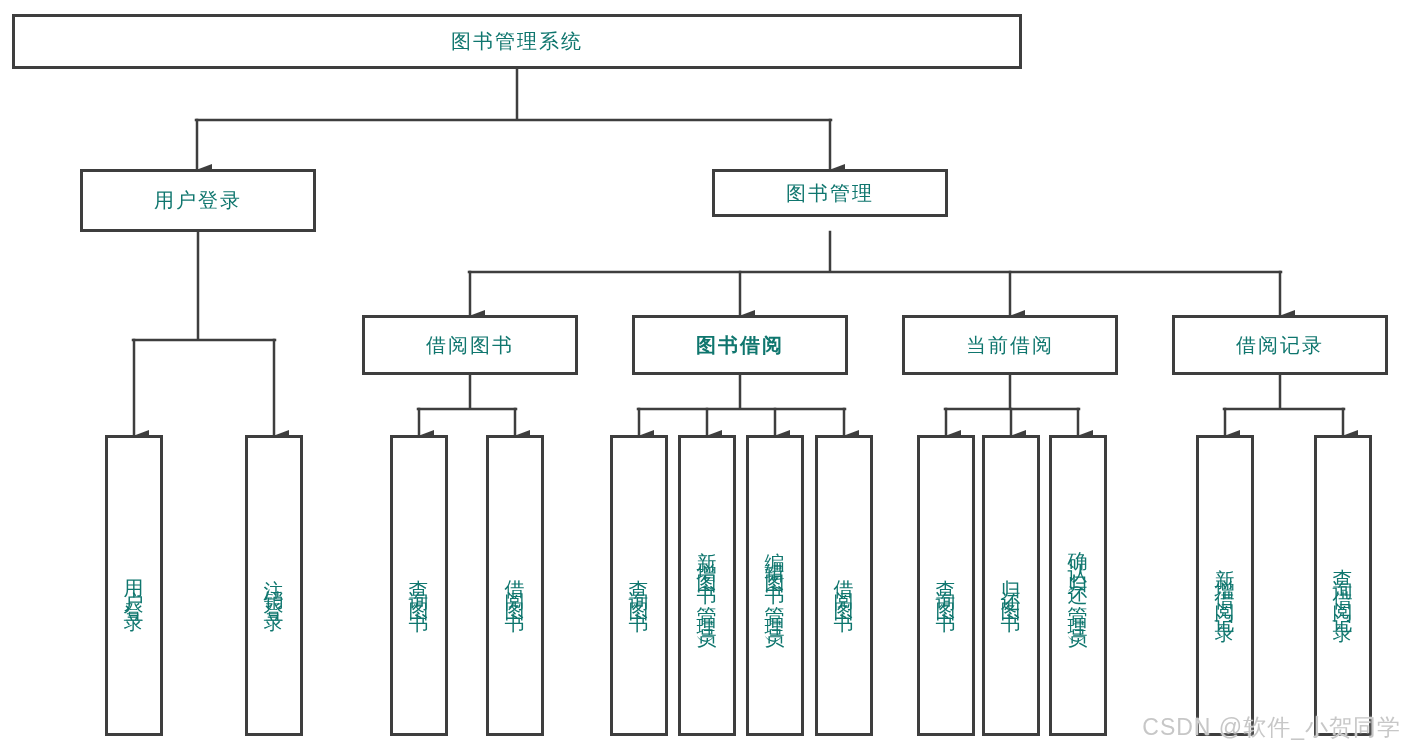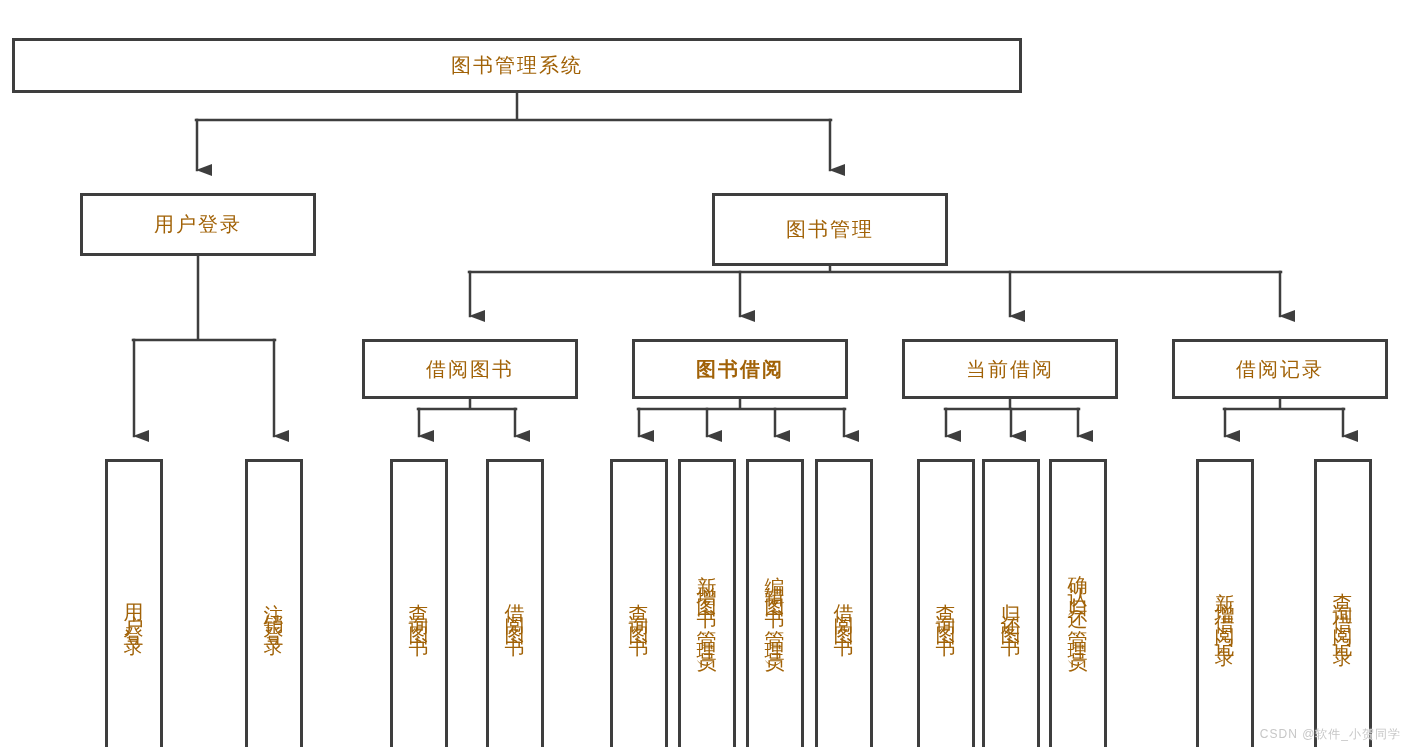--- a/index.html
+++ b/index.html
@@ -13,48 +13,47 @@
   .stage { position: absolute; inset: 0; width: 1405px; height: 747px; }
   .connectors { position: absolute; left: 0; top: 0; z-index: 1; }
   .node {
     position: absolute;
     z-index: 2;
     background: #ffffff;
     border: 3px solid #3e3e3e;
     display: flex;
     align-items: center;
     justify-content: center;
-    color: #a16207;
-    margin-top: 24px;
+    color: #0f766e;
   }
   .hnode { font-size: 20px; letter-spacing: 2px; }
   .vnode span {
     writing-mode: vertical-rl;
     text-orientation: mixed;
     font-size: 20px;
     letter-spacing: 11px;
     line-height: 1;
     white-space: nowrap;
   }
   
   .root-box   { left: 12px;   top: 14px;  width: 1010px; height: 55px; }
   .l2-a       { left: 80px;   top: 169px; width: 236px;  height: 63px; }
-  .l2-b       { left: 712px;  top: 169px; width: 236px;  height: 73px; }
+  .l2-b       { left: 712px;  top: 169px; width: 236px;  height: 48px; }
   .l3         { top: 315px; width: 216px; height: 60px; }
   .l3-a { left: 362px; } .l3-b { left: 632px; font-weight: bold; } .l3-c { left: 902px; } .l3-d { left: 1172px; }
   .l4         { top: 435px; width: 58px; height: 301px; }
   .b1 { left: 105px; }  .b2 { left: 245px; }  .b3 { left: 390px; }  .b4 { left: 486px; }
   .b5 { left: 610px; }  .b6 { left: 678px; }  .b7 { left: 746px; }  .b8 { left: 815px; }
   .b9 { left: 917px; }  .b10 { left: 982px; } .b11 { left: 1049px; }
   .b12 { left: 1196px; } .b13 { left: 1314px; }
   .watermark {
     position: absolute;
     right: 4px; bottom: 4px;
     z-index: 3;
-    font-size: 12px;
+    font-size: 23px;
     letter-spacing: 1px;
     color: #c7c7c7;
     text-shadow: 0 0 2px #ffffff, 0 0 1px #ffffff;
   }
 </style>
 </head>
 <body>
 
 <div class="stage">
 

